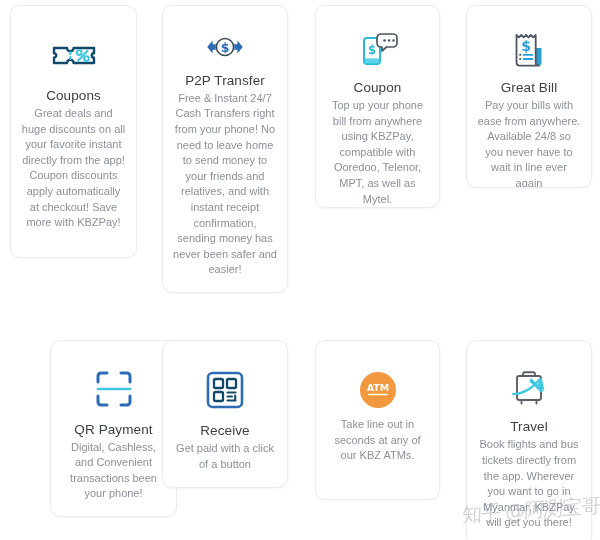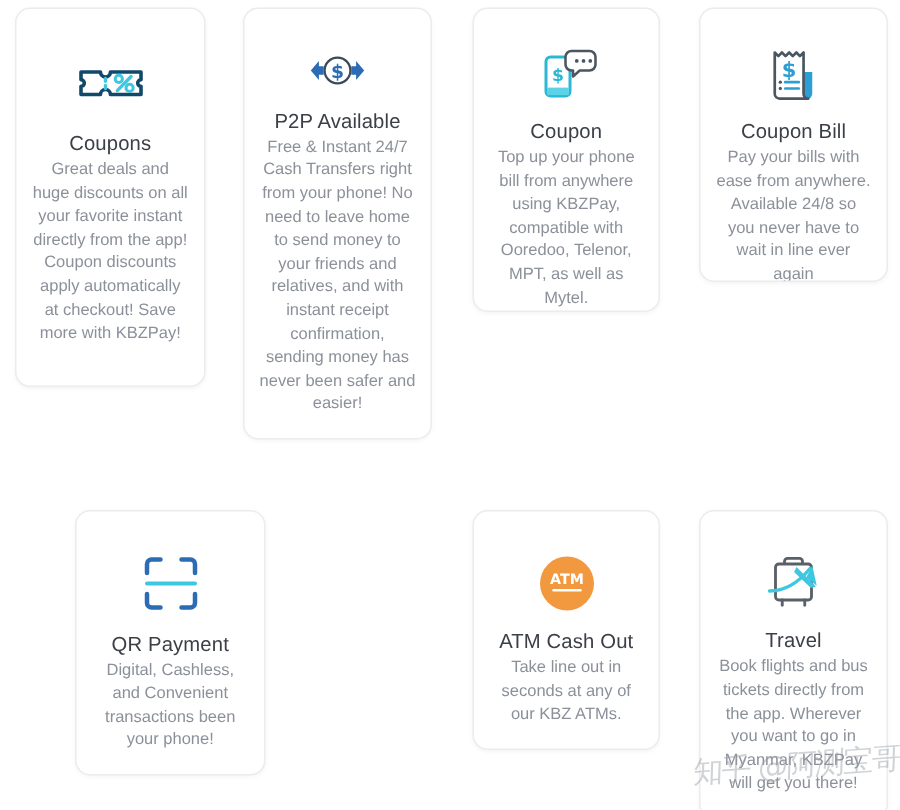--- a/index.html
+++ b/index.html
@@ -119,21 +119,21 @@
 
   <div class="feature-card" id="card-p2p">
     <div class="card-icon">
       <svg width="46" height="26" viewBox="0 0 46 26">
         <circle cx="23" cy="13" r="8.6" fill="none" stroke="#3b4a57" stroke-width="1.5"></circle>
         <text x="23" y="18" text-anchor="middle" font-family="DejaVu Sans, sans-serif" font-size="12.5" font-weight="bold" fill="#2b6cb5">$</text>
         <path d="M10.6 6.6 L5.2 13 l5.4 6.4 v-3.6 h3.2 v-5.6 h-3.2 Z" fill="#2b6cb5"></path>
         <path d="M35.4 6.6 L40.8 13 l-5.4 6.4 v-3.6 h-3.2 v-5.6 h3.2 Z" fill="#2b6cb5"></path>
       </svg>
     </div>
-    <div class="card-title">P2P Available</div>
+    <div class="card-title">P2P Transfer</div>
     <div class="card-body">Free &amp; Instant 24/7 Cash Transfers right from your phone! No need to leave home to send money to your friends and relatives, and with instant receipt confirmation, sending money has never been safer and easier!</div>
   </div>
 
   <div class="feature-card" id="card-topup">
     <div class="card-icon">
       <svg width="46" height="42" viewBox="0 0 46 42">
         <rect x="9" y="10" width="16" height="26" rx="3" fill="none" stroke="#2bb8d4" stroke-width="2"></rect>
         <rect x="9.8" y="30.4" width="14.4" height="5" fill="#5bd2e6"></rect>
         <text x="17" y="26" text-anchor="middle" font-family="DejaVu Sans, sans-serif" font-size="11.5" font-weight="bold" fill="#2bb8d4">$</text>
         <path d="M26 6 h12 a4 4 0 0 1 4 4 v5 a4 4 0 0 1 -4 4 h-6.5 l-4.5 4 v-4 h-1 a4 4 0 0 1 -4 -4 v-5 a4 4 0 0 1 4 -4 Z" fill="#ffffff" stroke="#4b5660" stroke-width="1.7" stroke-linejoin="round"></path>
@@ -152,50 +152,65 @@
         <path d="M28 20 h7.5 v14.5 a3.2 3.2 0 0 1 -3.2 3.2 H28 Z" fill="#2b9fd4"></path>
         <path d="M10.5 7 l2.4 2.4 L15.3 7 l2.4 2.4 L20.1 7 l2.4 2.4 L24.9 7 l2.4 2.4 L29.7 7 v27.5
                  a3.2 3.2 0 0 0 3.2 3.2 H13.7 a3.2 3.2 0 0 1 -3.2 -3.2 Z" fill="#ffffff" stroke="#4b5660" stroke-width="1.8" stroke-linejoin="round"></path>
         <text x="20" y="23" text-anchor="middle" font-family="DejaVu Sans, sans-serif" font-size="14" font-weight="bold" fill="#2b9fd4">$</text>
         <circle cx="14.2" cy="26.8" r="1.1" fill="#4b5660"></circle>
         <line x1="17.5" y1="26.8" x2="26.5" y2="26.8" stroke="#2b9fd4" stroke-width="1.8" stroke-linecap="round"></line>
         <circle cx="14.2" cy="31" r="1.1" fill="#4b5660"></circle>
         <line x1="17.5" y1="31" x2="26.5" y2="31" stroke="#2b9fd4" stroke-width="1.8" stroke-linecap="round"></line>
       </svg>
     </div>
-    <div class="card-title">Coupon Bill</div>
+    <div class="card-title">Great Bill</div>
     <div class="card-body">Pay your bills with ease from anywhere. Available 24/8 so you never have to wait in line ever again</div>
   </div>
 
   <div class="feature-card" id="card-qr-payment">
     <div class="card-icon">
       <svg width="40" height="40" viewBox="0 0 40 40">
         <g fill="none" stroke="#2b6cb5" stroke-width="3" stroke-linecap="round" stroke-linejoin="round">
           <path d="M4 13 V7 a3 3 0 0 1 3 -3 h6"></path>
           <path d="M27 4 h6 a3 3 0 0 1 3 3 v6"></path>
           <path d="M36 27 v6 a3 3 0 0 1 -3 3 h-6"></path>
           <path d="M13 36 H7 a3 3 0 0 1 -3 -3 v-6"></path>
         </g>
         <line x1="4" y1="20" x2="36" y2="20" stroke="#3ec7e0" stroke-width="2.6" stroke-linecap="round"></line>
       </svg>
     </div>
     <div class="card-title">QR Payment</div>
     <div class="card-body">Digital, Cashless, and Convenient transactions been your phone!</div>
   </div>
 
+  <div class="feature-card" id="card-receive">
+    <div class="card-icon">
+      <svg width="38" height="38" viewBox="0 0 38 38">
+        <rect x="2" y="2" width="34" height="34" rx="4.5" fill="none" stroke="#2b6cb5" stroke-width="2.6"></rect>
+        <rect x="8" y="8" width="9" height="9" rx="1.6" fill="none" stroke="#12496b" stroke-width="2.3"></rect>
+        <rect x="21" y="8" width="9" height="9" rx="1.6" fill="none" stroke="#12496b" stroke-width="2.3"></rect>
+        <rect x="8" y="21" width="9" height="9" rx="1.6" fill="none" stroke="#12496b" stroke-width="2.3"></rect>
+        <line x1="21.5" y1="21.5" x2="29.5" y2="21.5" stroke="#12496b" stroke-width="2.1" stroke-linecap="round"></line>
+        <line x1="21.5" y1="25.5" x2="26" y2="25.5" stroke="#12496b" stroke-width="2.1" stroke-linecap="round"></line>
+        <line x1="21.5" y1="29.5" x2="29.5" y2="29.5" stroke="#12496b" stroke-width="2.1" stroke-linecap="round"></line>
+        <line x1="29.2" y1="24.5" x2="29.2" y2="28.2" stroke="#12496b" stroke-width="2.1" stroke-linecap="round"></line>
+      </svg>
+    </div>
+    <div class="card-title">Receive</div>
+    <div class="card-body">Get paid with a click of a button</div>
+  </div>
 
   <div class="feature-card" id="card-atm">
     <div class="card-icon">
       <svg width="38" height="38" viewBox="0 0 38 38">
         <circle cx="19" cy="19" r="18" fill="#f2983e"></circle>
         <text x="19" y="19.5" text-anchor="middle" font-family="DejaVu Sans, sans-serif" font-size="9.5" font-weight="bold" fill="#ffffff">ATM</text>
         <line x1="10" y1="23.5" x2="28" y2="23.5" stroke="#ffffff" stroke-width="1.6" stroke-linecap="round"></line>
       </svg>
     </div>
-    <div class="card-title">ATM Cash Out</div>
     <div class="card-body">Take line out in seconds at any of our KBZ ATMs.</div>
   </div>
 
   <div class="feature-card" id="card-travel">
     <div class="card-icon">
       <svg width="42" height="42" viewBox="0 0 42 42">
         <path d="M15 9 v-1.8 a2 2 0 0 1 2 -2 h8 a2 2 0 0 1 2 2 V9" fill="none" stroke="#5a6068" stroke-width="1.9"></path>
         <rect x="9" y="9" width="24" height="24" rx="2.2" fill="none" stroke="#5a6068" stroke-width="1.9"></rect>
         <line x1="13.5" y1="33" x2="13.5" y2="36.5" stroke="#5a6068" stroke-width="1.9" stroke-linecap="round"></line>
         <line x1="28.5" y1="33" x2="28.5" y2="36.5" stroke="#5a6068" stroke-width="1.9" stroke-linecap="round"></line>

